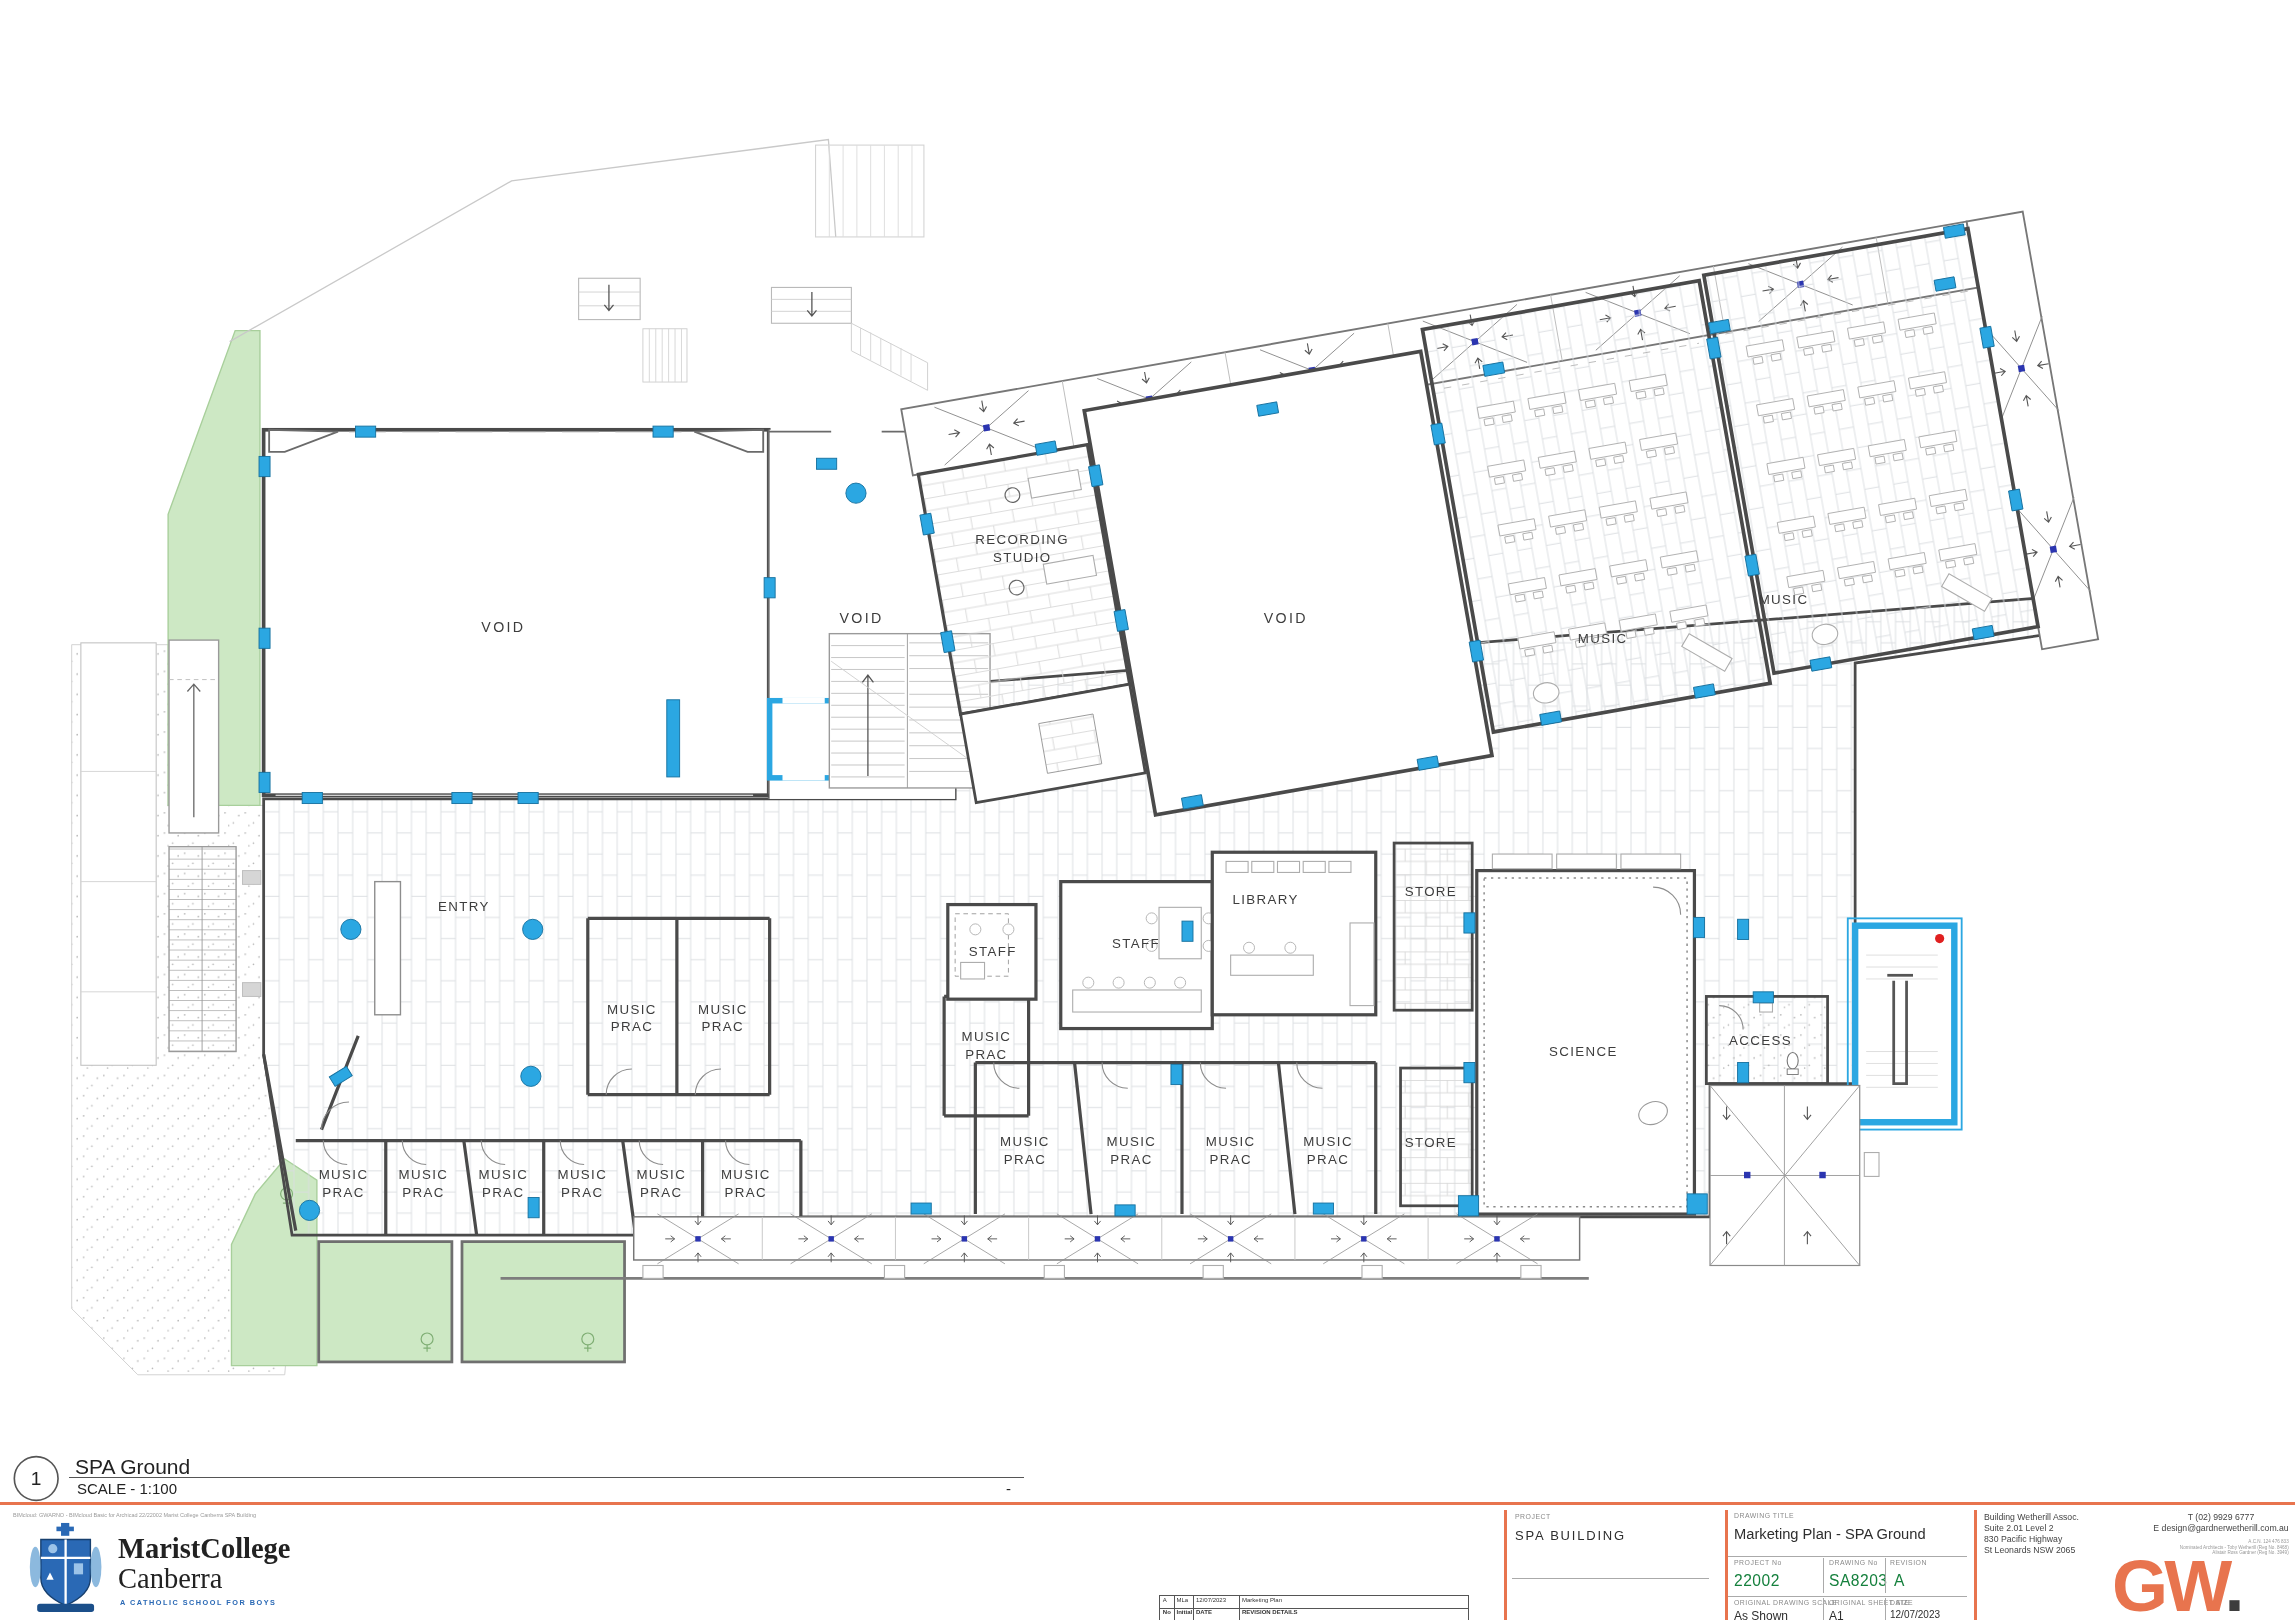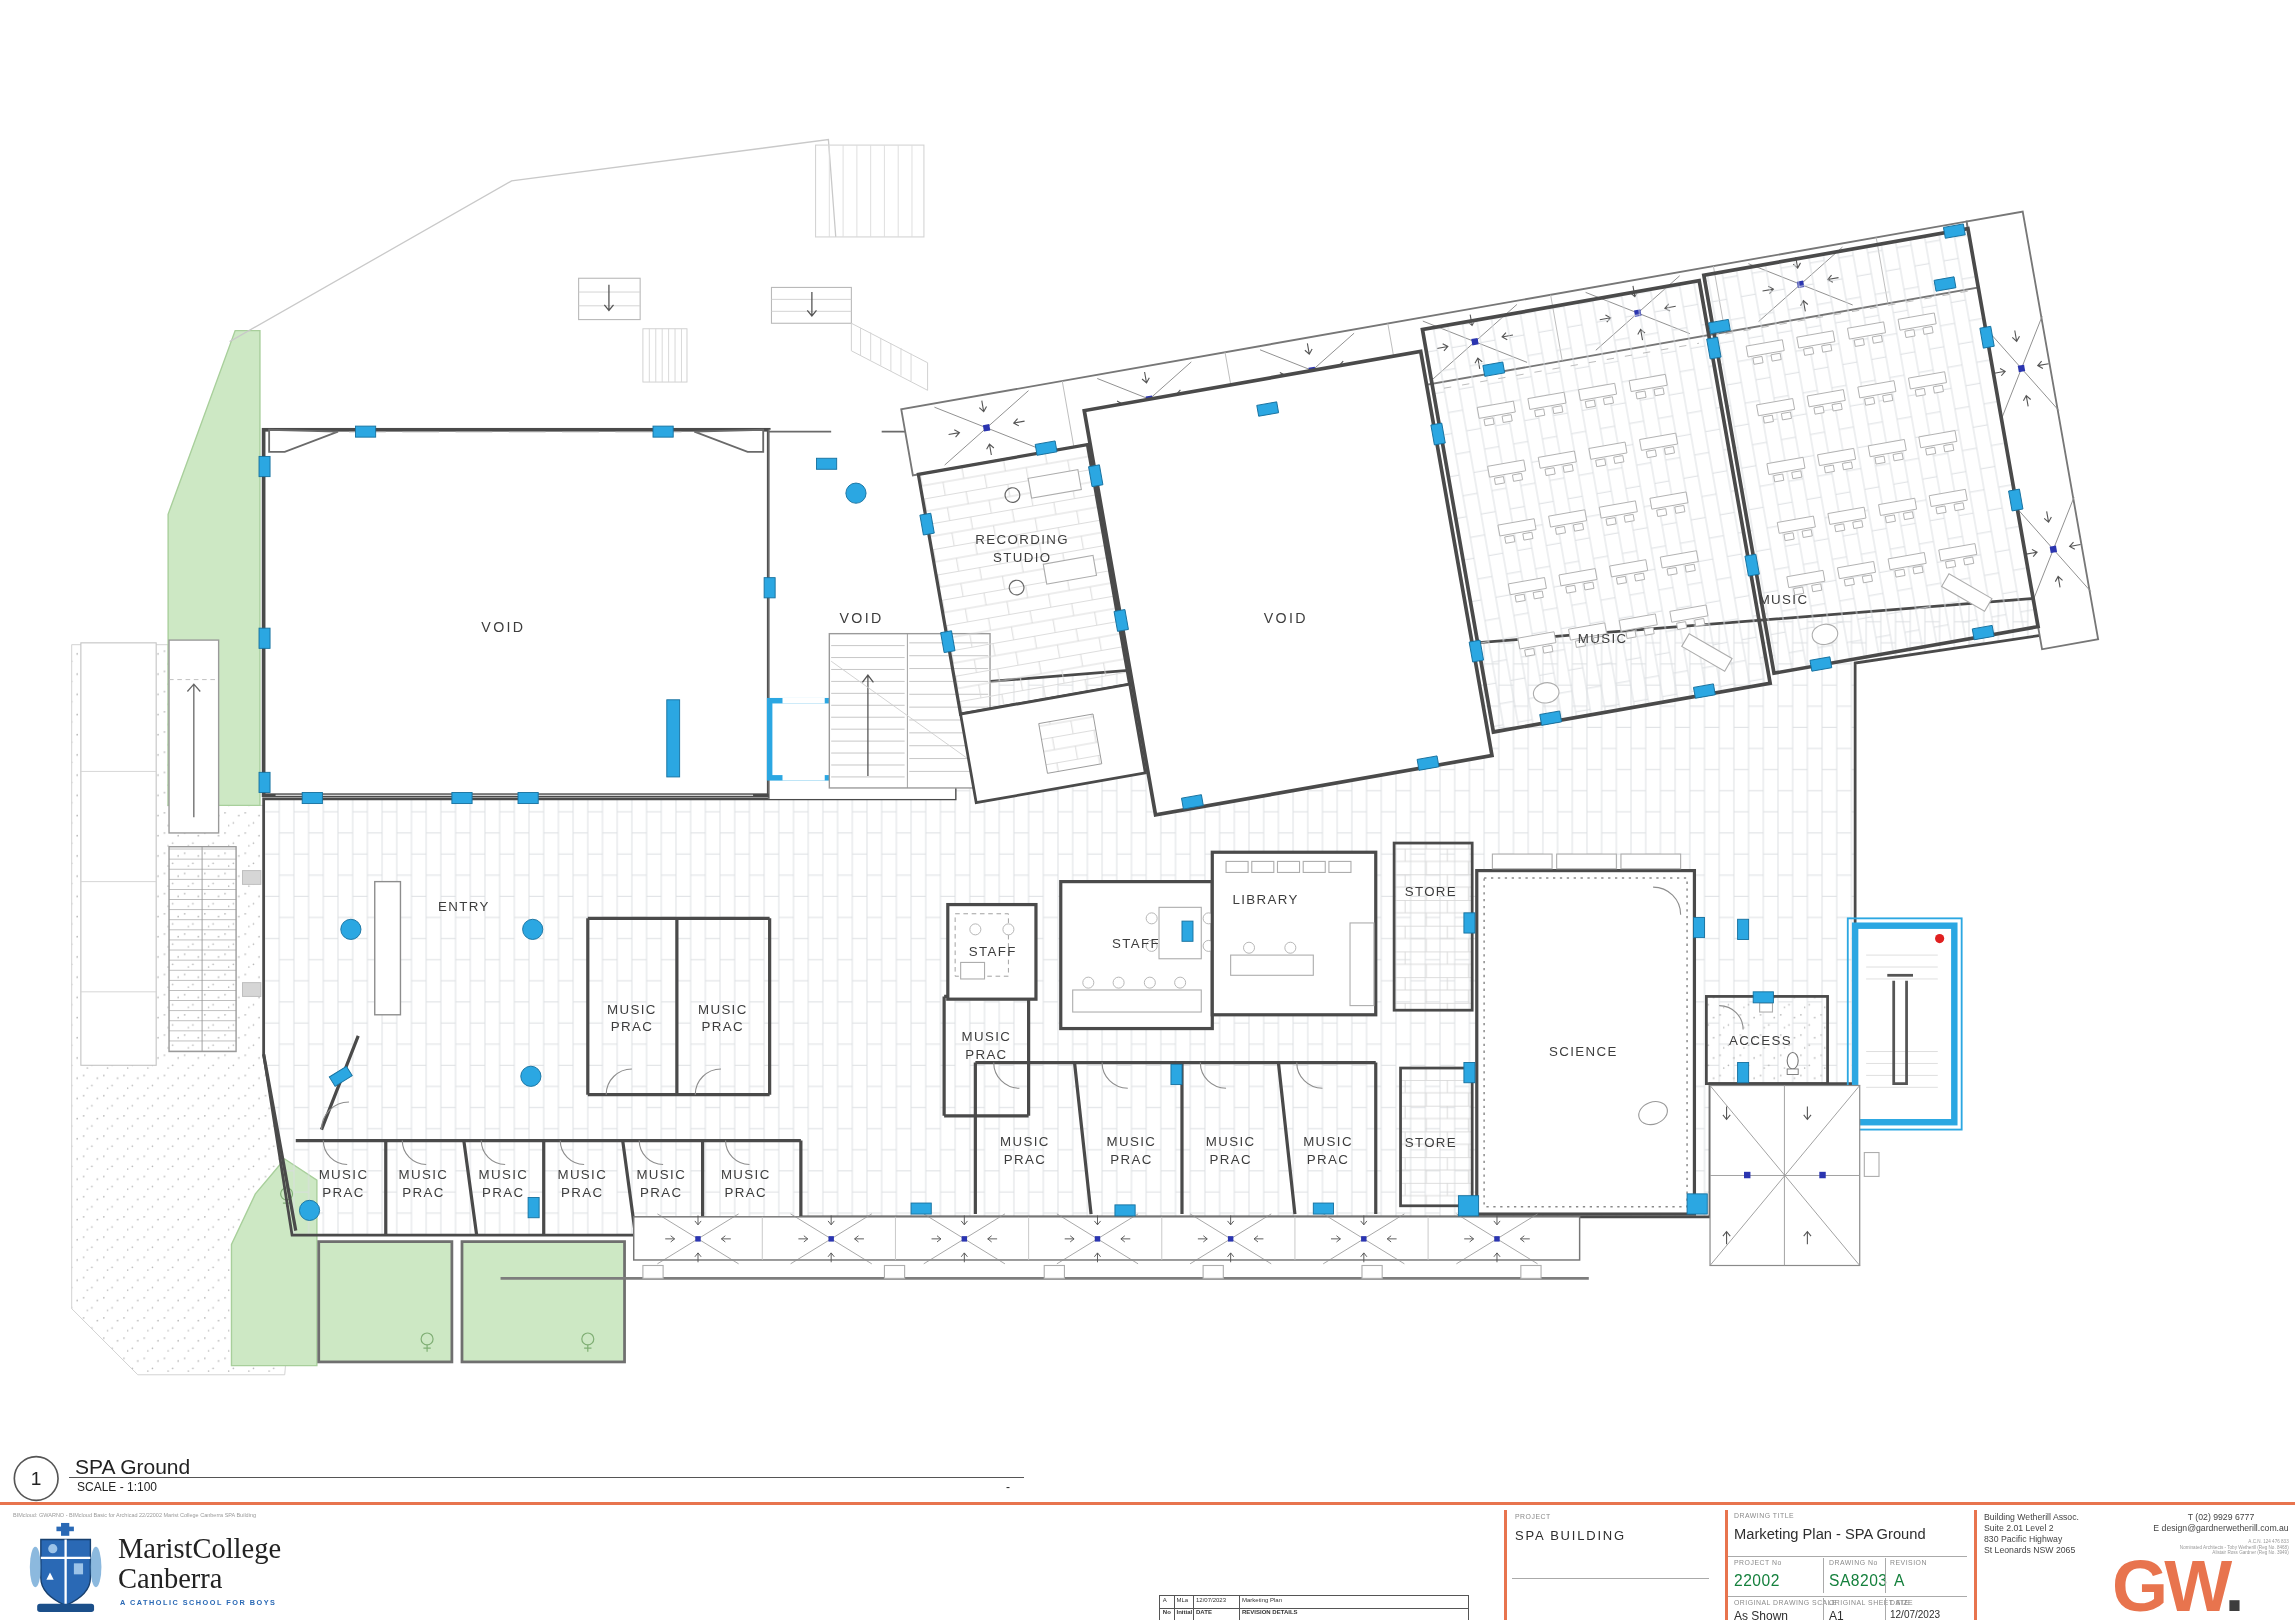--- a/index.html
+++ b/index.html
@@ -20,21 +20,21 @@
   .xm .ar{stroke:#555;stroke-width:1.2;fill:none;}
   .mk{fill:#2BA7E2;stroke:#17719F;stroke-width:1;}
   .grn{fill:#CDE8C4;stroke:#a8cf9b;stroke-width:1.5;}
   .crt{fill:#CDE8C4;stroke:#6f6f6f;stroke-width:3;}
   
   .footer{position:absolute;left:0;top:1451px;width:2296px;height:170px;}
   .fa{position:absolute;}
   .orangeline{position:absolute;left:0;top:51px;width:2296px;height:2.8px;background:#E8744E;}
   .vOr{position:absolute;top:59px;height:111px;width:2.8px;background:#E8744E;}
   .refname{font-size:21px;color:#222;}
-  .refscale{font-size:12px;color:#222;}
+  .refscale{font-size:15px;color:#222;}
   .refline{position:absolute;left:69px;top:26px;width:955px;border-top:1.5px solid #555;}
   .note{font-size:5.5px;color:#999;}
   .maristName{font-family:"Liberation Serif",serif;font-size:28.5px;color:#222;line-height:27.5px;}
   .tagline{font-size:7.3px;color:#2a69b5;letter-spacing:1.5px;font-weight:bold;}
   .lbl{font-size:6.9px;color:#8a8a8a;letter-spacing:0.5px;}
   .bigval{font-size:15.6px;color:#15803d;letter-spacing:0.5px;}
   .midval{font-size:12px;color:#2e2e2e;}
   .projname{font-size:13px;color:#2e2e2e;letter-spacing:1.8px;}
   .dtitle{font-size:14.7px;color:#2e2e2e;}
   .firmtxt{font-size:8.7px;color:#444;line-height:11px;}
@@ -479,21 +479,21 @@
         <rect x="31" y="6" width="19" height="5" fill="#2A69B5"></rect>
     <path d="M14 20 H68 V62 Q68 80 41 92 Q14 80 14 62 Z" fill="#2A69B5" stroke="#173f6e" stroke-width="1.5"></path>
     <path d="M14 40 H68 M41 20 V92" stroke="#fff" stroke-width="2.5"></path>
     <circle cx="27" cy="30" r="5" fill="#9cc3e8"></circle>
         <rect x="50" y="46" width="10" height="12" fill="#9cc3e8"></rect>
     <path d="M24 56 l4 8 -8 0 z" fill="#fff"></path>
     <ellipse cx="8" cy="50" rx="6" ry="22" fill="#5b9bd0" opacity="0.7"></ellipse>
         <ellipse cx="74" cy="50" rx="6" ry="22" fill="#5b9bd0" opacity="0.7"></ellipse>
     <rect x="10" y="90" width="62" height="9" rx="3" fill="#1b4f8a"></rect>
   </svg>
-  <div class="fa maristName" style="left:118px;top:84px;">MaristCollege</div>
+  <div class="fa maristName" style="left:118px;top:84px;font-weight:bold;">MaristCollege</div>
   <div class="fa maristName" style="left:118px;top:114px;">Canberra</div>
   <div class="fa tagline" style="left:120px;top:147px;">A CATHOLIC SCHOOL FOR BOYS</div>
 
   <div class="rt" style="left:1159px;top:144px;width:308px;height:24px;">
     <div style="left:13.8px;"></div>
         <div style="left:33px;"></div>
         <div style="left:79px;"></div>
     <span class="fa" style="left:2.8px;top:0.9px;">A</span>
     <span class="fa" style="left:16.5px;top:0.9px;">MLa</span>
     <span class="fa" style="left:36px;top:0.9px;">12/07/2023</span>

